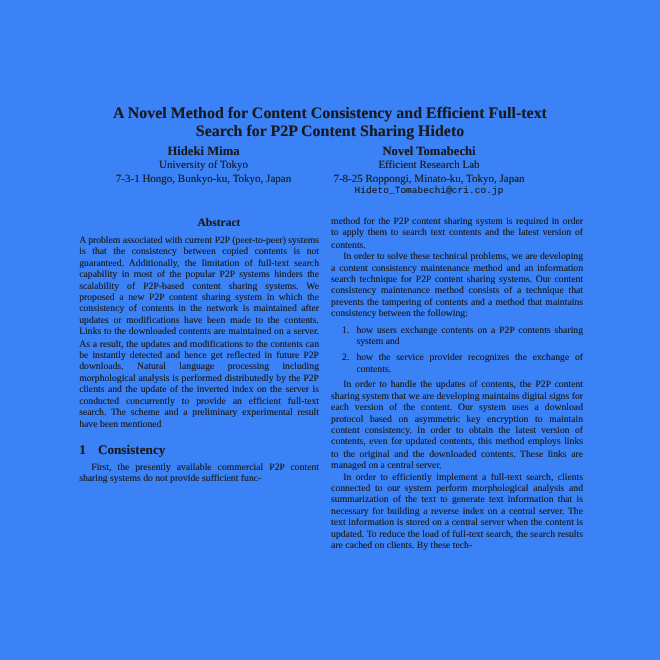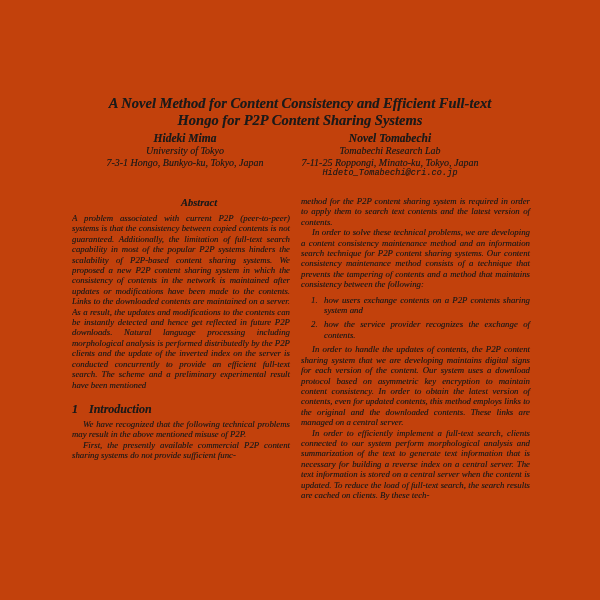--- a/index.html
+++ b/index.html
@@ -9,25 +9,24 @@
   }
   body {
     width: 600px;
     height: 600px;
     overflow: hidden;
   }
   .page {
     position: relative;
     width: 600px;
     height: 600px;
-    background: #c2410c;
+    background: #3b82f6;
     color: #1a1a1a;
     font-family: "Liberation Serif", serif;
     text-shadow: 0 0 0.4px rgba(20,20,20,0.45);
-    font-style: italic;
   }
   .title-block {
     position: absolute;
     top: 95px;
     left: 0;
     width: 600px;
     text-align: center;
     font-weight: bold;
     font-size: 14.5px;
     line-height: 16.5px;
@@ -117,49 +116,48 @@
     text-align: justify;
   }
 </style>
 </head>
 <body>
 
 <div class="page">
 
   <div class="title-block">
     <div>A Novel Method for Content Consistency and Efficient Full-text</div>
-    <div>Hongo for P2P Content Sharing Systems</div>
+    <div>Search for P2P Content Sharing Hideto</div>
   </div>
 
   <div class="authors">
     <div class="author author-1">
       <div class="author-name">Hideki Mima</div>
       <div class="author-affil">University of Tokyo</div>
       <div class="author-addr">7-3-1 Hongo, Bunkyo-ku, Tokyo, Japan</div>
     </div>
     <div class="author author-2">
       <div class="author-name">Novel Tomabechi</div>
-      <div class="author-affil">Tomabechi Research Lab</div>
-      <div class="author-addr">7-11-25 Roppongi, Minato-ku, Tokyo, Japan</div>
+      <div class="author-affil">Efficient Research Lab</div>
+      <div class="author-addr">7-8-25 Roppongi, Minato-ku, Tokyo, Japan</div>
       <div class="author-email">Hideto_Tomabechi@cri.co.jp</div>
     </div>
   </div>
 
   <div class="columns">
 
     <div class="col col-left">
       <div class="abstract-heading">Abstract</div>
       <p>A problem associated with current P2P (peer-to-peer) systems is that the consistency between copied contents is not guaranteed. Additionally, the limitation of full-text search capability in most of the popular P2P systems hinders the scalability of P2P-based content sharing systems. We proposed a new P2P content sharing system in which the consistency of contents in the network is maintained after updates or modifications have been made to the contents. Links to the downloaded contents are maintained on a server. As a result, the updates and modifications to the contents can be instantly detected and hence get reflected in future P2P downloads. Natural language processing including morphological analysis is performed distributedly by the P2P clients and the update of the inverted index on the server is conducted concurrently to provide an efficient full-text search. The scheme and a preliminary experimental result have been mentioned</p>
 
       <div class="section-heading">
         <span>1</span>
-        <span>Introduction</span>
+        <span>Consistency</span>
       </div>
 
-      <p class="indent">We have recognized that the following technical problems may result in the above mentioned misuse of P2P.</p>
       <p class="indent">First, the presently available commercial P2P content sharing systems do not provide sufficient func-</p>
     </div>
 
     <div class="col col-right">
       <p>method for the P2P content sharing system is required in order to apply them to search text contents and the latest version of contents.</p>
       <p class="indent">In order to solve these technical problems, we are developing a content consistency maintenance method and an information search technique for P2P content sharing systems. Our content consistency maintenance method consists of a technique that prevents the tampering of contents and a method that maintains consistency between the following:</p>
 
       <div class="num-list">
         <div class="num-list-item">
           <span class="li-num">1.</span>

